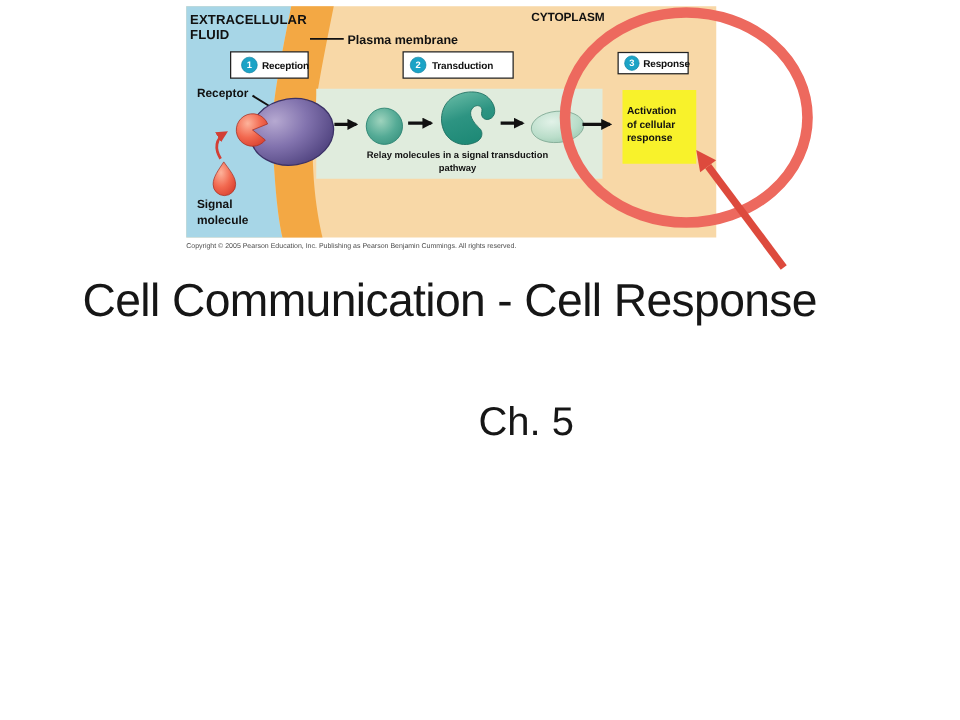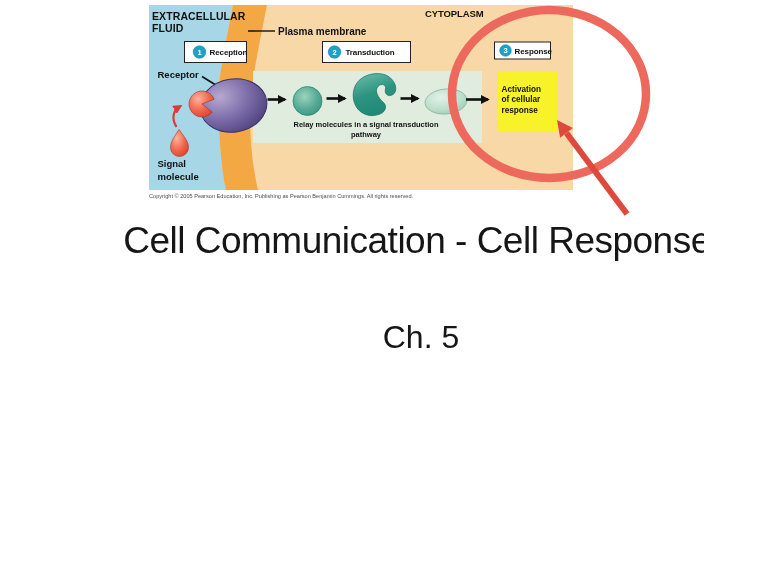--- a/index.html
+++ b/index.html
@@ -11,21 +11,21 @@
     --badge-teal:#1ba3c6;
     --annotation-red:#ed695e;
     --annotation-arrow-red:#dd4a3d;
     --ink:#111111;
     --title-ink:#161616;
   }
   html,body{margin:0;padding:0;background:#ffffff;}
   .slide{position:relative;width:704px;height:576px;background:#ffffff;overflow:hidden;
          font-family:"Liberation Sans", sans-serif;border-radius:18px;}
   .figure-svg{position:absolute;left:0;top:0;}
-  .slide-title{position:absolute;top:219px;left:66px;width:702px;text-align:center;
+  .slide-title{position:absolute;top:219px;left:66px;width:702px;
                font-size:37px;line-height:44px;letter-spacing:-0.5px;color:var(--title-ink);}
   .slide-body{position:absolute;top:316px;left:90px;width:662px;text-align:center;
               font-size:32px;line-height:42px;color:var(--title-ink);}
   
   text{fill:var(--ink);}
   .lbl-bold{font-family:"Liberation Sans",sans-serif;font-weight:bold;}
   .t-region{font-size:10.5px;letter-spacing:0.1px;}
   .t-cyt{font-size:9.5px;letter-spacing:-0.1px;}
   .t-plasma{font-size:10px;}
   .t-step{font-size:8px;letter-spacing:-0.1px;}

